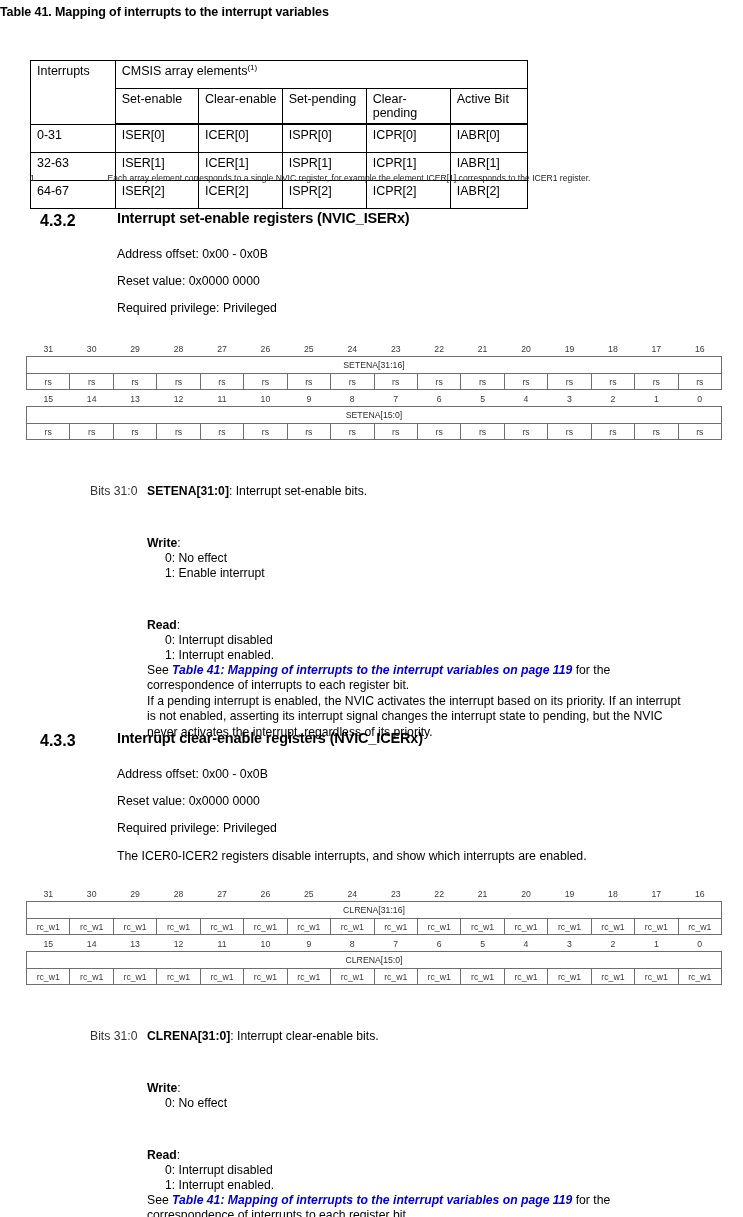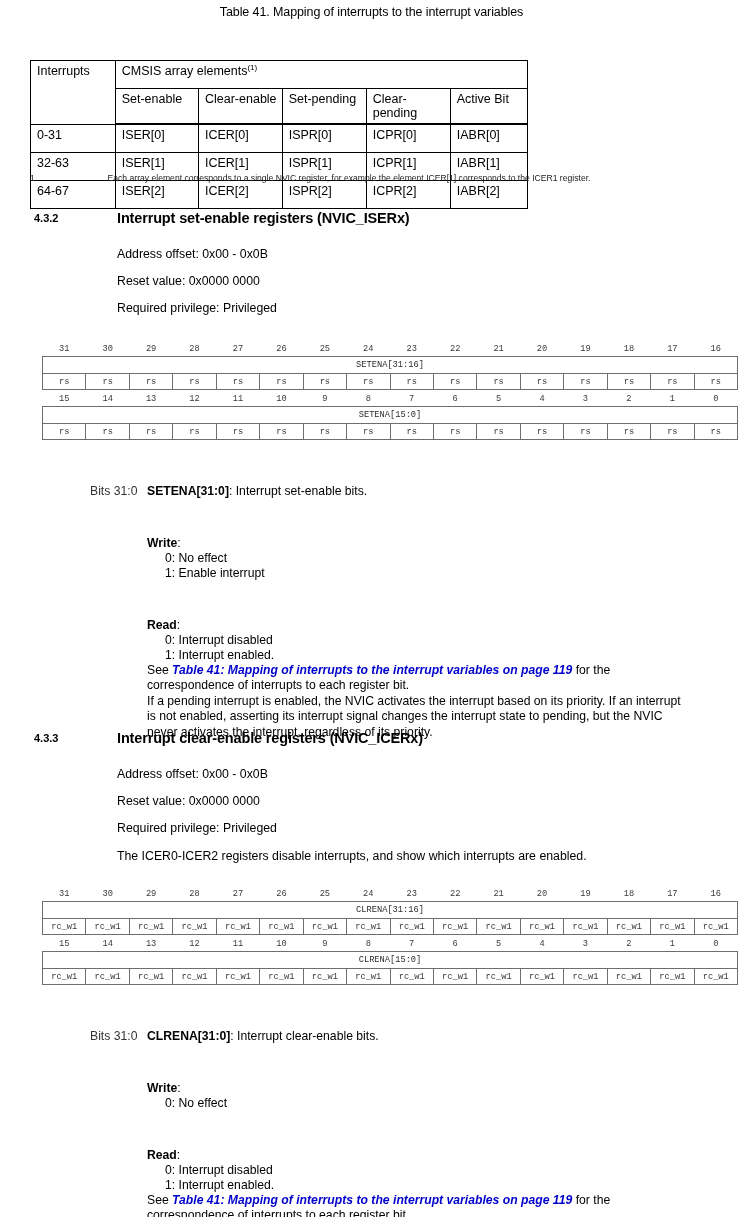--- a/index.html
+++ b/index.html
@@ -15,23 +15,22 @@
     color: #000000;
     -webkit-font-smoothing: none;
   }
 
   
   .table-caption {
     position: absolute;
     left: 0;
     top: 5px;
     width: 743px;
-    text-align: center;
     font-size: 12.5px;
-    font-weight: normal;
+    font-weight: bold;
     letter-spacing: -0.1px;
   }
 
   .t41 {
     position: absolute;
     left: 30px;
     top: 29px;
     width: 498px;
     border-collapse: collapse;
     font-size: 12.5px;
@@ -71,45 +70,44 @@
     left: 0;
     top: 0;
   }
   .footnote .fn-text {
     display: block;
     padding-left: 18px;
     text-align: center;
   }
   .sec-num {
     position: absolute;
-    left: 34px;
-    font-size: 11px;
+    left: 40px;
+    font-size: 16px;
     font-weight: bold;
   }
   .sec-title {
     position: absolute;
     left: 117px;
     font-size: 14.5px;
     font-weight: bold;
     letter-spacing: -0.15px;
   }
 
   .meta-line {
     position: absolute;
     left: 117px;
     font-size: 12.3px;
     white-space: nowrap;
   }
 
   
   .regdiag {
     position: absolute;
-    left: 42px;
+    left: 26px;
     width: 696px;
-    font-family: Liberation Mono, monospace;
   }
   .regdiag table {
     width: 696px;
     border-collapse: collapse;
     table-layout: fixed;
   }
   .regdiag td {
     font-size: 8.7px;
     text-align: center;
     color: #3a3a3a;

